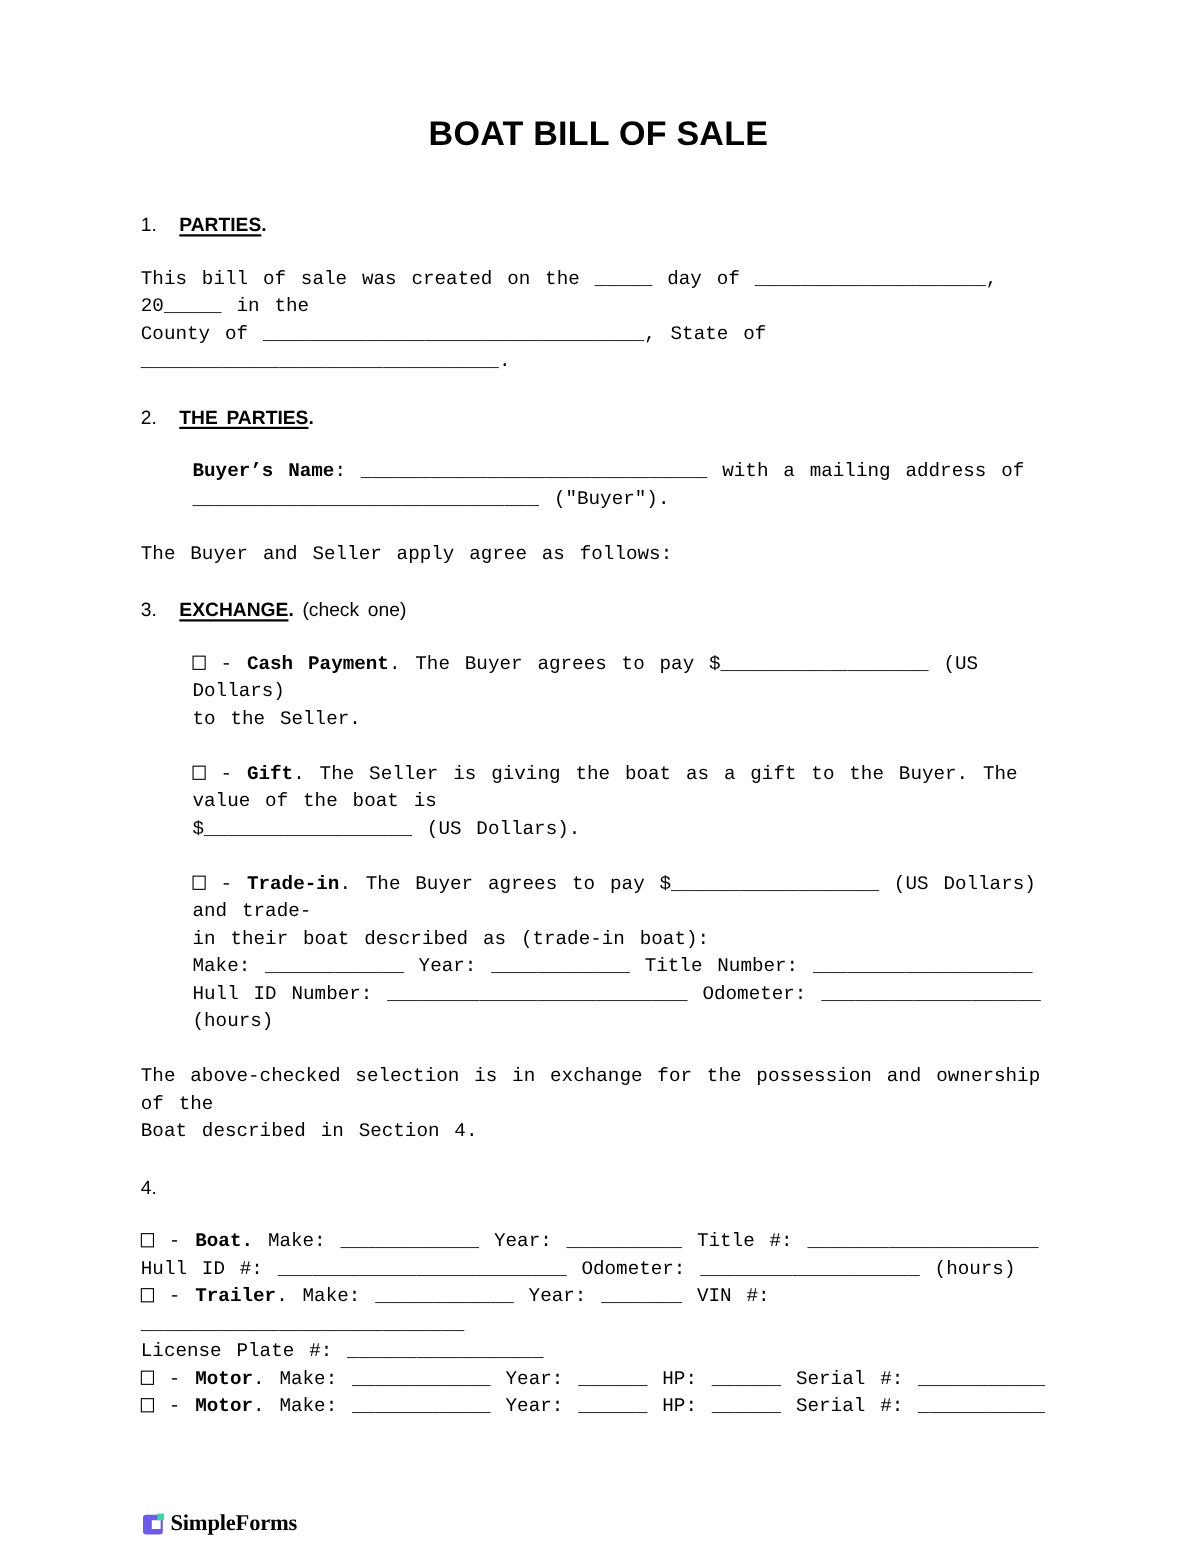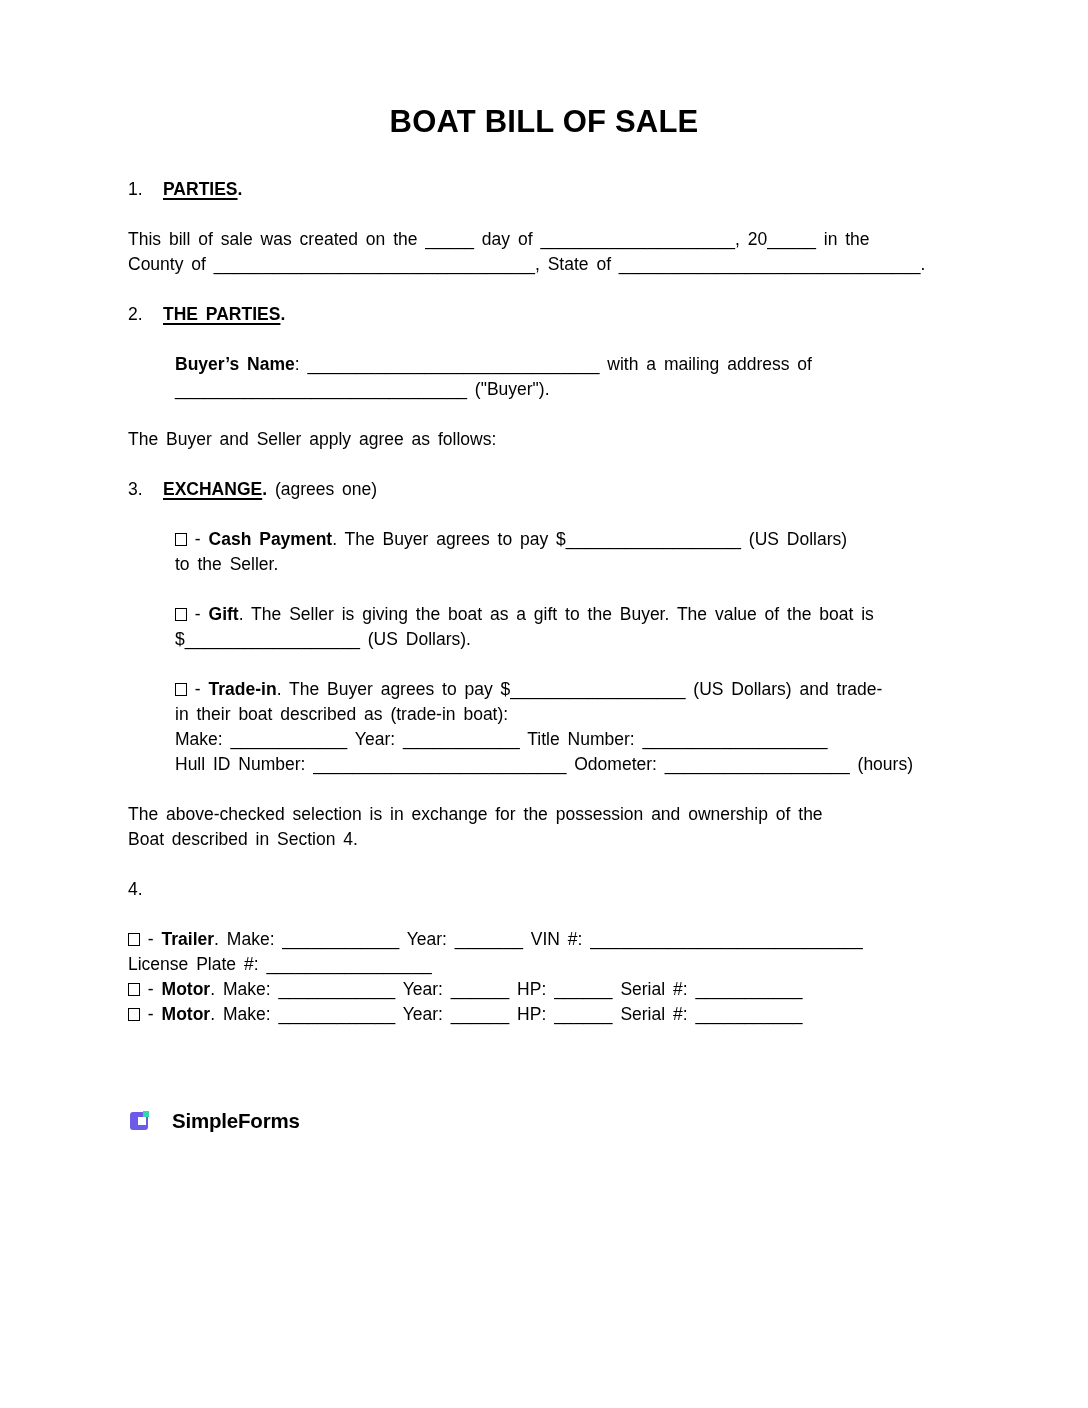--- a/index.html
+++ b/index.html
@@ -14,40 +14,40 @@
     font-size: 17.5px;
     line-height: 25px;
     overflow: hidden;
   }
   .content { padding: 104px 128px 0 128px; }
   .title {
     font-size: 31px;
     line-height: 36px;
     font-weight: 700;
     text-align: center;
-    margin: 0 0 37px 0;
+    margin: 0 0 52px 0;
     letter-spacing: 0.2px;
   }
-  .para { margin: 25px 0; white-space: pre-wrap; word-spacing: 3px; }
+  .para { margin: 25px 0; white-space: pre-wrap; word-spacing: 3px; font-family: Liberation Mono, monospace; }
   .ind { margin-left: 47px; }
   .sec-head { display: flex; margin: 25px 0; word-spacing: 3px; }
   .sec-num { width: 35px; flex: none; }
   .hd { font-weight: 700; text-decoration: underline; text-decoration-thickness: 2px; text-underline-offset: 3px; }
   b { font-weight: 700; }
   .cb {
     display: inline-block;
     width: 12px; height: 13px;
     border: 1.6px solid #000;
     vertical-align: -1px;
     background: #fff;
     cursor: pointer;
   }
   .boat-list .para { margin: 0; }
   .footer { margin: 84px 0 0 2px; }
-  .brand { display: flex; align-items: flex-end; gap: 23px; }
+  .brand { display: flex; align-items: flex-end; gap: 6px; font-family: Liberation Serif, serif; }
   .logo-icon { position: relative; width: 19px; height: 19px; flex: none; }
   .logo-base { position: absolute; left: 0; top: 1px; width: 18px; height: 18px; background: #6C5BE8; border-radius: 3px; }
   .logo-hole { position: absolute; left: 8px; top: 6px; width: 8px; height: 8px; background: #ffffff; }
   .logo-accent { position: absolute; left: 13px; top: 0; width: 6px; height: 6px; background: #38D5A5; }
   .brand-text { font-weight: 700; font-size: 20.5px; letter-spacing: -0.2px; line-height: 19px; }
 </style>
 </head>
 <body>
 
 <div class="page">
@@ -65,21 +65,21 @@
     <div class="sec-head">
       <span class="sec-num">2.</span>
       <span><b class="hd">THE PARTIES</b><b>.</b><span></span></span>
     </div>
     <p class="para ind"><b>Buyer’s Name</b><span>: ______________________________ with a mailing address of
 ______________________________ ("Buyer").</span></p>
     <p class="para">The Buyer and Seller apply agree as follows:</p>
 
     <div class="sec-head">
       <span class="sec-num">3.</span>
-      <span><b class="hd">EXCHANGE</b><b>.</b><span> (agrees one)</span></span>
+      <span><b class="hd">EXCHANGE</b><b>.</b><span> (check one)</span></span>
     </div>
 
     <p class="para ind"><span class="cb"></span><span> - </span><b>Cash Payment</b><span>. The Buyer agrees to pay $__________________ (US Dollars)
 to the Seller.</span></p>
 
     <p class="para ind"><span class="cb"></span><span> - </span><b>Gift</b><span>. The Seller is giving the boat as a gift to the Buyer. The value of the boat is
 $__________________ (US Dollars).</span></p>
 
     <p class="para ind"><span class="cb"></span><span> - </span><b>Trade-in</b><span>. The Buyer agrees to pay $__________________ (US Dollars) and trade-
 in their boat described as (trade-in boat):
@@ -87,20 +87,22 @@
 Hull ID Number: __________________________ Odometer: ___________________ (hours)</span></p>
 
     <p class="para">The above-checked selection is in exchange for the possession and ownership of the
 Boat described in Section 4.</p>
 
     <div class="sec-head">
       <span class="sec-num">4.</span>
     </div>
 
     <div class="boat-list">
+      <p class="para ind"><span class="cb"></span><span> - </span><b>Boat.</b><span> Make: ____________ Year: __________ Title #: ____________________
+Hull ID #: _________________________ Odometer: ___________________ (hours)</span></p>
       <p class="para ind"><span class="cb"></span><span> - </span><b>Trailer</b><span>. Make: ____________ Year: _______ VIN #: ____________________________
 License Plate #: _________________</span></p>
       <p class="para ind"><span class="cb"></span><span> - </span><b>Motor</b><span>. Make: ____________ Year: ______ HP: ______ Serial #: ___________</span></p>
       <p class="para ind"><span class="cb"></span><span> - </span><b>Motor</b><span>. Make: ____________ Year: ______ HP: ______ Serial #: ___________</span></p>
     </div>
 
 
     <div class="footer">
       <div class="brand">
         <span class="logo-icon">

